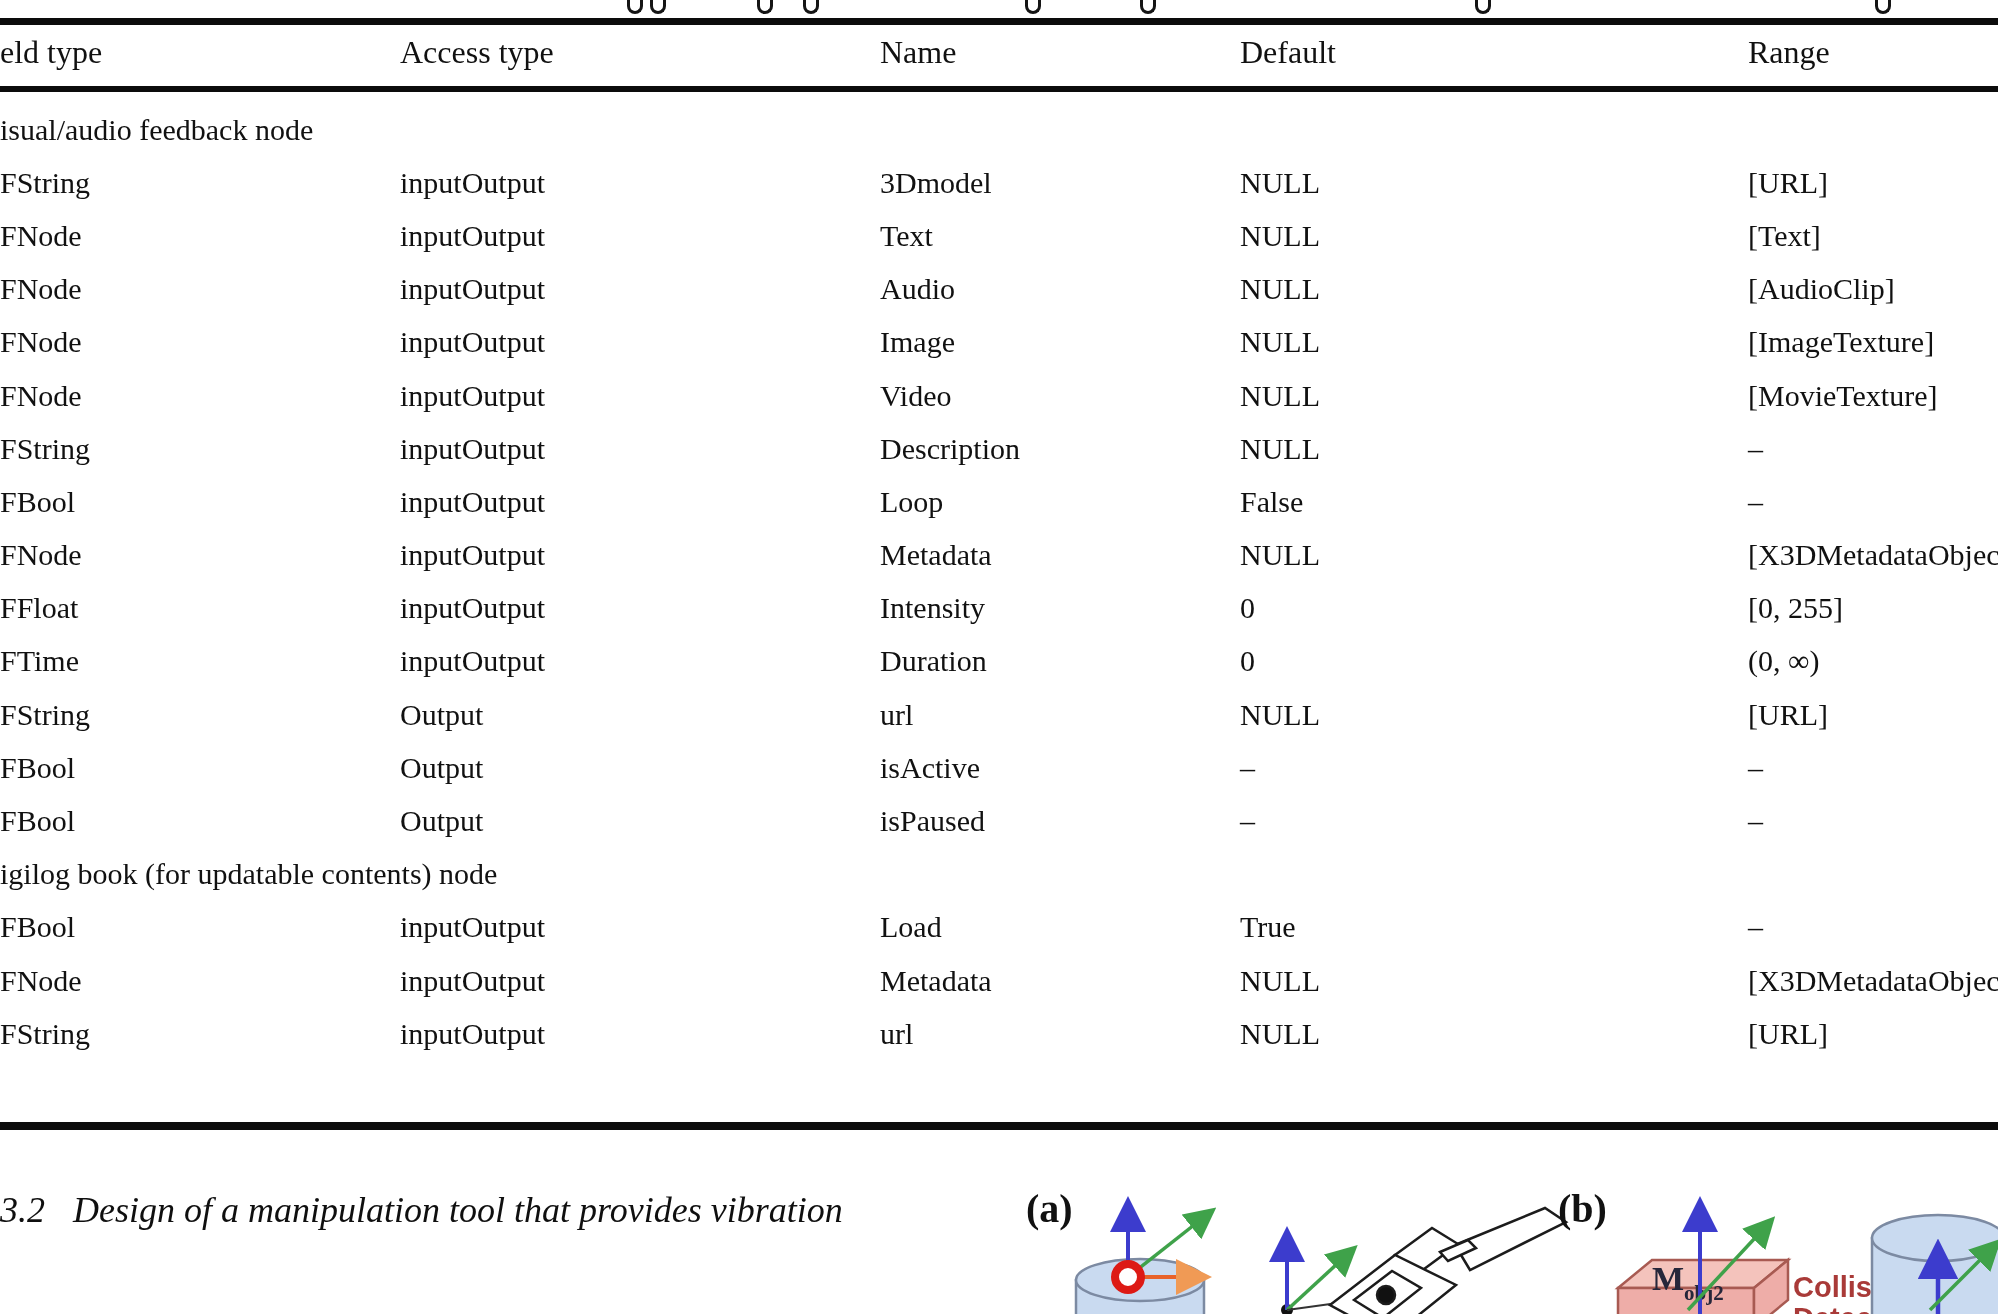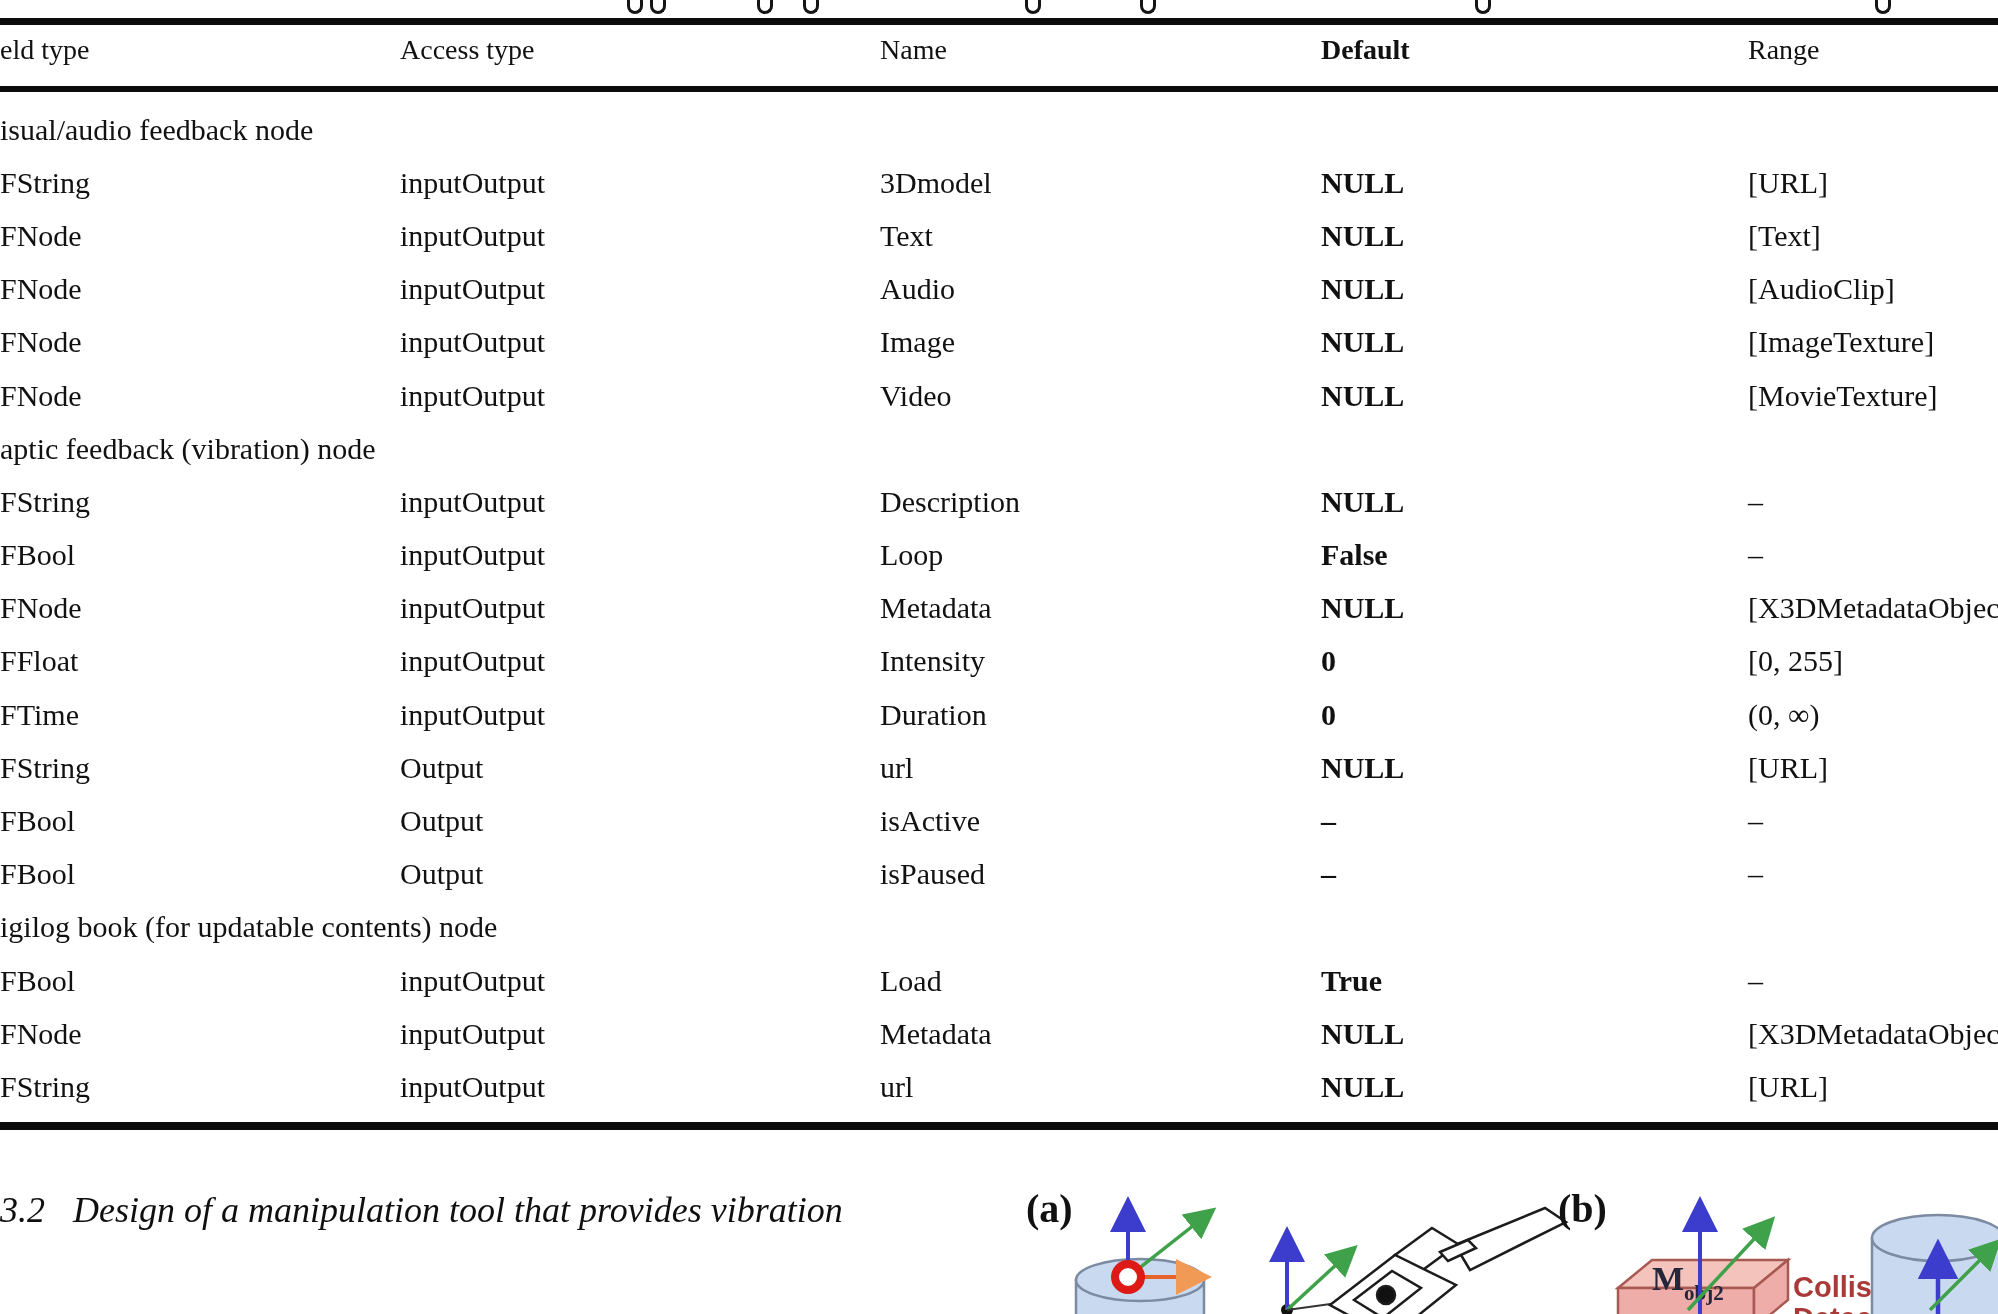--- a/index.html
+++ b/index.html
@@ -16,27 +16,27 @@
     position:absolute;top:0;height:11px;width:10px;
     border:3px solid #151515;border-top:none;
     border-radius:0 0 9px 9px;
   }
   
   .rule{position:absolute;left:0;width:1998px;background:#0c0c0c;}
   .rule-top{top:18px;height:7px;}
   .rule-head{top:86px;height:6px;}
   .rule-bottom{top:1122px;height:8px;}
   
-  .thead{position:absolute;top:28px;left:0;width:1652px;height:50px;font-size:28px;}
+  .thead{position:absolute;top:28px;left:0;width:1652px;height:50px;font-size:32px;}
   .thead span{position:absolute;top:6px;white-space:nowrap;}
   
   .c0{left:0;}
   .c1{left:400px;}
   .c2{left:865px;margin-left:15px;}
-  .c3{left:1321px;font-weight:bold;}
+  .c3{left:1240px;}
   .c4{left:1710px;margin-left:38px;}
   
   .tbody{position:absolute;top:103px;left:0;width:1998px;}
   .trow{position:relative;height:53.2px;font-size:30px;}
   .trow span{
     position:absolute;top:50%;transform:translateY(-50%);
     white-space:nowrap;
   }
   
   .sec-head{
@@ -112,23 +112,20 @@
       <span class="c2">Image</span>
       <span class="c3">NULL</span>
       <span class="c4">[ImageTexture]</span>
     </div>
       <div class="trow">
       <span class="c0">FNode</span>
       <span class="c1">inputOutput</span>
       <span class="c2">Video</span>
       <span class="c3">NULL</span>
       <span class="c4">[MovieTexture]</span>
-    </div>
-      <div class="trow">
-      <span class="c0">aptic feedback (vibration) node</span>
     </div>
       <div class="trow">
       <span class="c0">FString</span>
       <span class="c1">inputOutput</span>
       <span class="c2">Description</span>
       <span class="c3">NULL</span>
       <span class="c4">–</span>
     </div>
       <div class="trow">
       <span class="c0">FBool</span>

